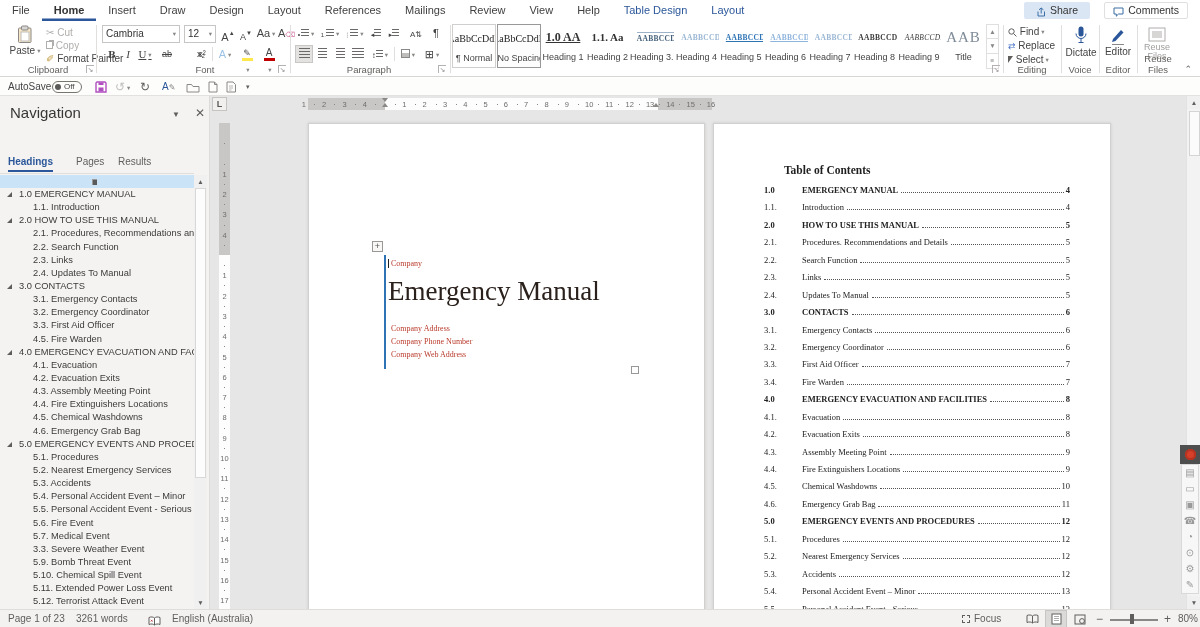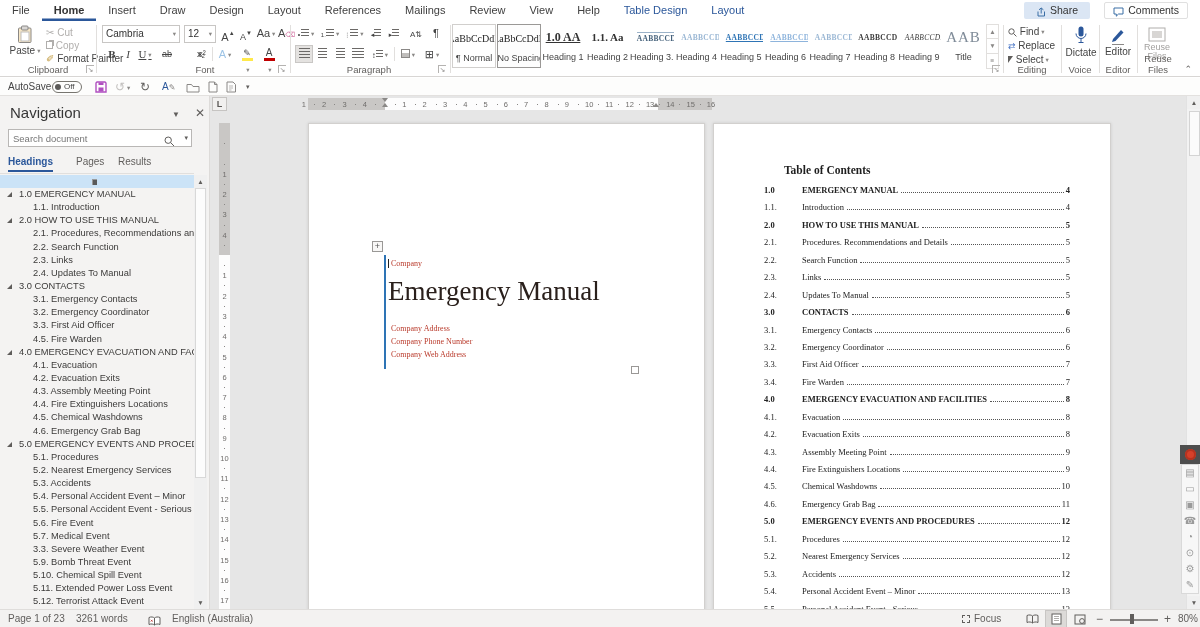--- a/index.html
+++ b/index.html
@@ -399,28 +399,20 @@
         </svg></span>
     <span class="qat-item" style="left:246px;font-size:7px;color:#605e5c;">▾</span>
   </div>
 
   <div id="main">
 
     <div id="navpane">
       <div id="nav-title">Navigation</div>
       <div id="nav-dd">▼</div>
       <div id="nav-close">✕</div>
-      <div id="nav-search">
-        <input placeholder="Search document" style="">
-        <span id="search-mag"><svg width="11" height="11">
-              <circle cx="4.2" cy="4.2" r="3.2" fill="none" stroke="#605e5c"></circle>
-              <line x1="6.7" y1="6.7" x2="10" y2="10" stroke="#605e5c"></line>
-            </svg></span>
-        <span id="search-dd">▾</span>
-      </div>
       <div id="nav-tabs">
           <span class="nav-tab nav-tab-active" style="left: 8px;">Headings</span>
           <span class="nav-tab" style="left: 76px;">Pages</span>
           <span class="nav-tab" style="left: 118px;">Results</span>
         </div>
       <div id="nav-tabline"></div>
       <div id="nav-list">
           <div class="nav-item nav-sel">
             <span class="glyph"></span>
           </div>

